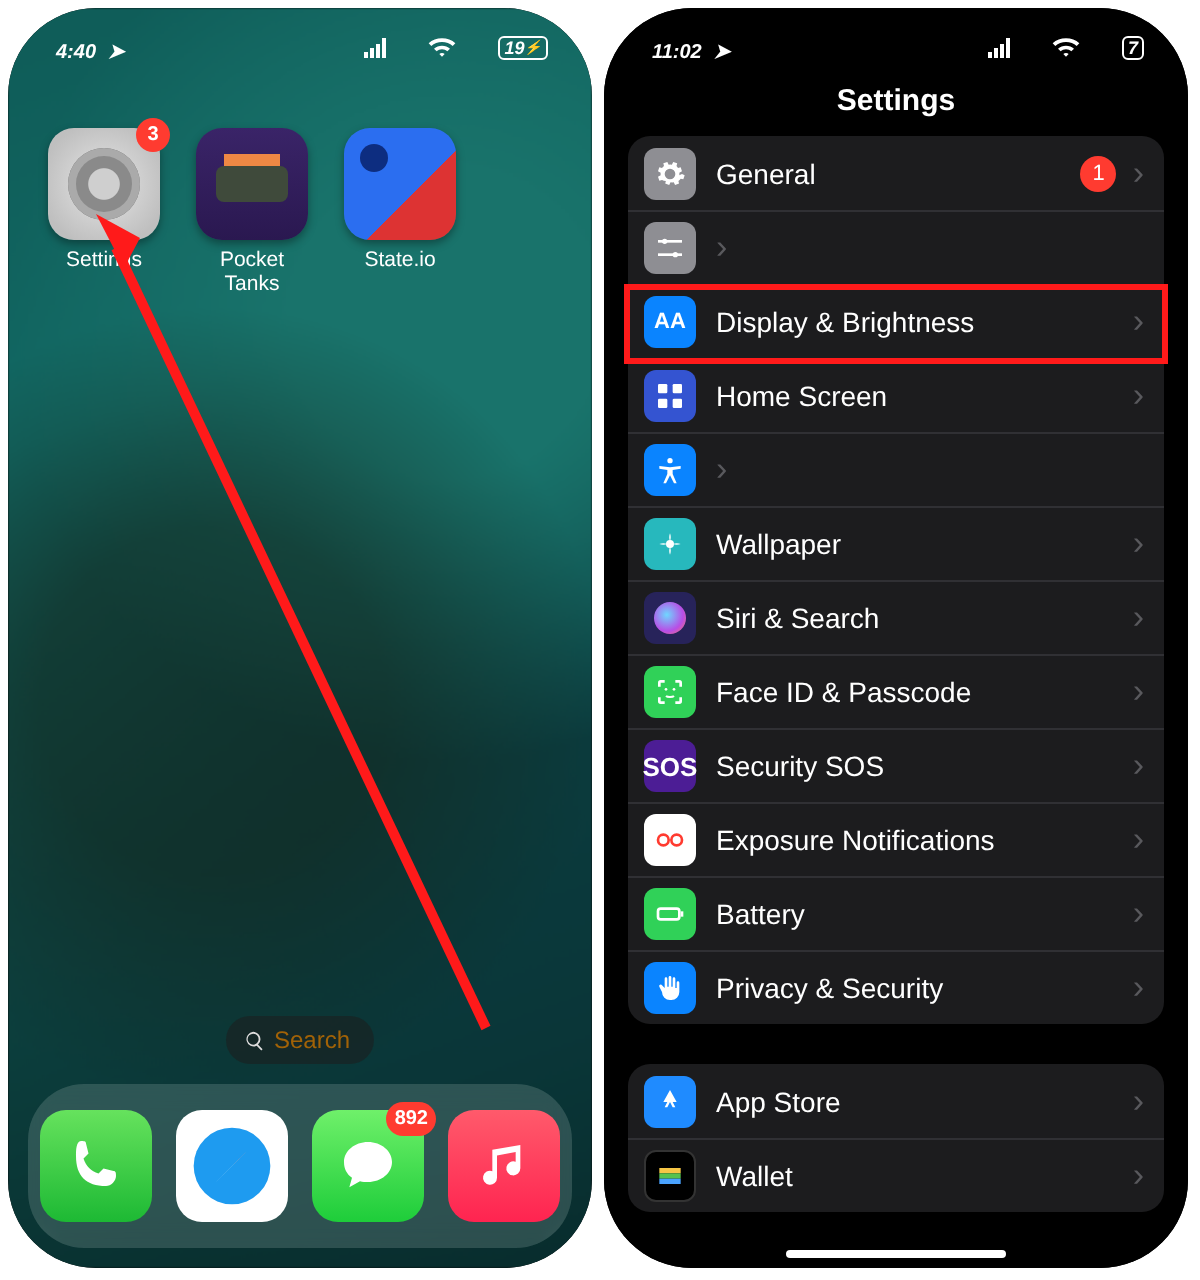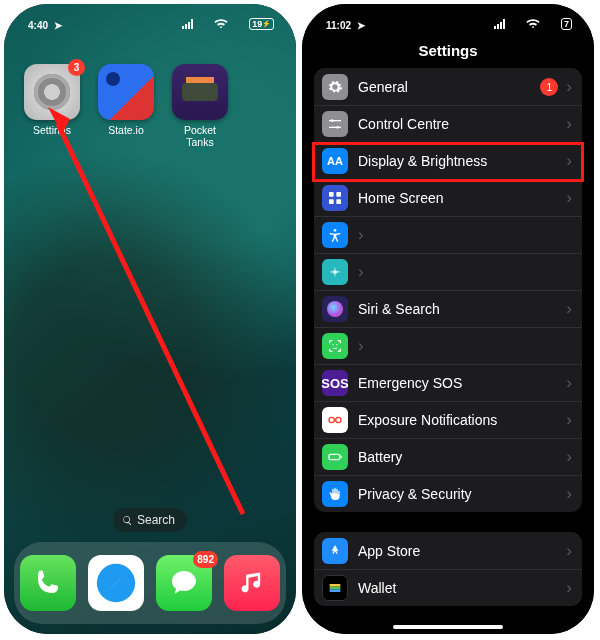--- a/index.html
+++ b/index.html
@@ -17,21 +17,21 @@
     position: absolute; inset: 0;
     background:
       radial-gradient(circle at 35% 55%, rgba(20,40,30,0.55) 0 22%, rgba(0,0,0,0) 50%),
       radial-gradient(circle at 75% 25%, #19736b 0 15%, rgba(0,0,0,0) 42%),
       radial-gradient(circle at 80% 65%, rgba(10,55,60,0.6) 0 18%, rgba(0,0,0,0) 55%),
       linear-gradient(160deg,#0f5c58 0%, #126863 30%, #0d4543 60%, #082a2a 100%);
     filter: blur(0.5px);
   }
   .status { position:absolute; top:10px; left:0; right:0; height:20px;
     display:flex; justify-content:space-between; align-items:center;
-    padding:0 22px; color:#fff; font-size:14px; font-weight:600; z-index:5;}
+    padding:0 22px; color:#fff; font-size:14px; font-weight:600; z-index:5;font-style:italic;}
   .status .left span { font-size:10px; margin-left:2px;}
   .status .right { display:flex; align-items:center; gap:20px; font-size:11px;text-align:right;}
   .bat { display:inline-flex; align-items:center; border:1.2px solid #fff;
     border-radius:3px; padding:0 2px; height:12px; font-size:9px;}
   .bars { display:inline-flex; align-items:flex-end; gap:1px; height:10px;}
   .bars i{width:2px;background:#fff;display:block;}
   .bars i:nth-child(1){height:3px}.bars i:nth-child(2){height:5px}
   .bars i:nth-child(3){height:7px}.bars i:nth-child(4){height:10px}
 
   .apps { position:absolute; top:60px; left:18px; display:flex; gap:14px; z-index:4;}
@@ -52,21 +52,21 @@
   .ic-state { background: linear-gradient(135deg,#2b6ef0 60%,#d33 60%);}
   .ic-state::before{content:"";position:absolute;width:14px;height:14px;border-radius:50%;
     background:#0d2d80; top:8px; left:8px;}
 
   .arrow-line { position:absolute; z-index:6; left:44px; top:85px; width:200px; height:430px;
     pointer-events:none;}
   .arrow-line line { stroke:#ff1a1a; stroke-width:5;}
   .arrow-line polygon { fill:#ff1a1a;}
 
   .search-pill { position:absolute; bottom:102px; left:50%; transform:translateX(-50%);
-    background: rgba(30,30,30,0.55); color:#e5e5e5; font-size:12px;
+    background: rgba(30,30,30,0.55); color:#a16207; font-size:12px;
     padding:5px 12px 5px 9px; border-radius:14px; display:flex; align-items:center; gap:4px; z-index:5;}
   .dock { position:absolute; bottom:10px; left:10px; right:10px; height:82px;
     background: rgba(120,150,145,0.32); border-radius:28px;
     display:flex; justify-content:space-around; align-items:center; z-index:5;
     backdrop-filter: blur(6px); text-decoration: underline;}
   .dock .dicon{ width:56px;height:56px;border-radius:13px;position:relative;
     display:flex;align-items:center;justify-content:center;}
   .d-phone{background:linear-gradient(#66e25d,#1db934);}
   .d-safari{background:#fff;}
   .d-msg{background:linear-gradient(#6ff06a,#1ecd3a);}
@@ -134,26 +134,26 @@
 
   <div class="apps">
     <div class="app">
       <div class="icon ic-settings">
         <div class="gear"></div>
         <div class="badge">3</div>
       </div>
       <div>Settings</div>
     </div>
     <div class="app">
+      <div class="icon ic-pocket"></div>
+      <div>Pocket Tanks</div>
+    </div>
+    <div class="app">
       <div class="icon ic-state"></div>
       <div>State.io</div>
-    </div>
-    <div class="app">
-      <div class="icon ic-pocket"></div>
-      <div>Pocket Tanks</div>
     </div>
   </div>
 
   <svg class="arrow-line" viewBox="0 0 200 430">
     <line x1="195" y1="425" x2="10" y2="35"></line>
     <polygon points="0,18 22,30 14,45"></polygon>
   </svg>
 
   <div class="search-pill">
     <svg class="ico" style="width:11px;height:11px" viewBox="0 0 24 24">
@@ -231,21 +231,20 @@
       </div>
       <div class="row">
         <div class="ric c-ctrl">
             <svg class="ico" viewBox="0 0 24 24">
               <circle cx="8" cy="7" r="2"></circle>
               <rect x="3" y="6" width="18" height="2"></rect>
               <circle cx="16" cy="17" r="2"></circle>
               <rect x="3" y="16" width="18" height="2"></rect>
             </svg>
           </div>
-        <div class="label">Control Centre</div>
         <div class="chev">›</div>
       </div>
       <div class="row">
         <div class="ric c-disp" style="font-size:11px">AA</div>
         <div class="label">Display &amp; Brightness</div>
         <div class="chev">›</div>
       </div>
       <div class="row">
         <div class="ric c-home">
             <svg class="ico" viewBox="0 0 24 24">
@@ -267,43 +266,45 @@
           </div>
         <div class="chev">›</div>
       </div>
       <div class="row">
         <div class="ric c-wall">
             <svg class="ico" viewBox="0 0 24 24">
               <circle cx="12" cy="12" r="3"></circle>
               <path d="M12 4c.8 2 .8 4 0 6-.8-2-.8-4 0-6zM12 20c-.8-2-.8-4 0-6 .8 2 .8 4 0 6zM4 12c2-.8 4-.8 6 0-2 .8-4 .8-6 0zM20 12c-2 .8-4 .8-6 0 2-.8 4-.8 6 0z"></path>
             </svg>
           </div>
+        <div class="label">Wallpaper</div>
         <div class="chev">›</div>
       </div>
       <div class="row">
         <div class="ric c-siri">
             <div style="width:16px;height:16px;border-radius:50%;background:radial-gradient(circle at 40% 40%,#6fd7ff,#b84de6 60%,#ff7a59);"></div>
           </div>
         <div class="label">Siri &amp; Search</div>
         <div class="chev">›</div>
       </div>
       <div class="row">
         <div class="ric c-face">
             <svg class="ico" viewBox="0 0 24 24">
               <path fill="none" stroke="#fff" stroke-width="2" d="M4 8V5a1 1 0 011-1h3M20 8V5a1 1 0 00-1-1h-3M4 16v3a1 1 0 001 1h3M20 16v3a1 1 0 01-1 1h-3"></path>
               <circle cx="9" cy="10" r="1"></circle>
               <circle cx="15" cy="10" r="1"></circle>
               <path fill="none" stroke="#fff" stroke-width="1.5" d="M9 15c1 1 5 1 6 0"></path>
             </svg>
           </div>
+        <div class="label">Face ID &amp; Passcode</div>
         <div class="chev">›</div>
       </div>
       <div class="row">
         <div class="ric c-sos">SOS</div>
-        <div class="label">Emergency SOS</div>
+        <div class="label">Security SOS</div>
         <div class="chev">›</div>
       </div>
       <div class="row">
         <div class="ric c-exp">
             <svg class="ico" viewBox="0 0 24 24">
               <circle cx="7" cy="12" r="4" fill="none" stroke="#ff3b30" stroke-width="2"></circle>
               <circle cx="17" cy="12" r="4" fill="none" stroke="#ff3b30" stroke-width="2"></circle>
             </svg>
           </div>
         <div class="label">Exposure Notifications</div>

